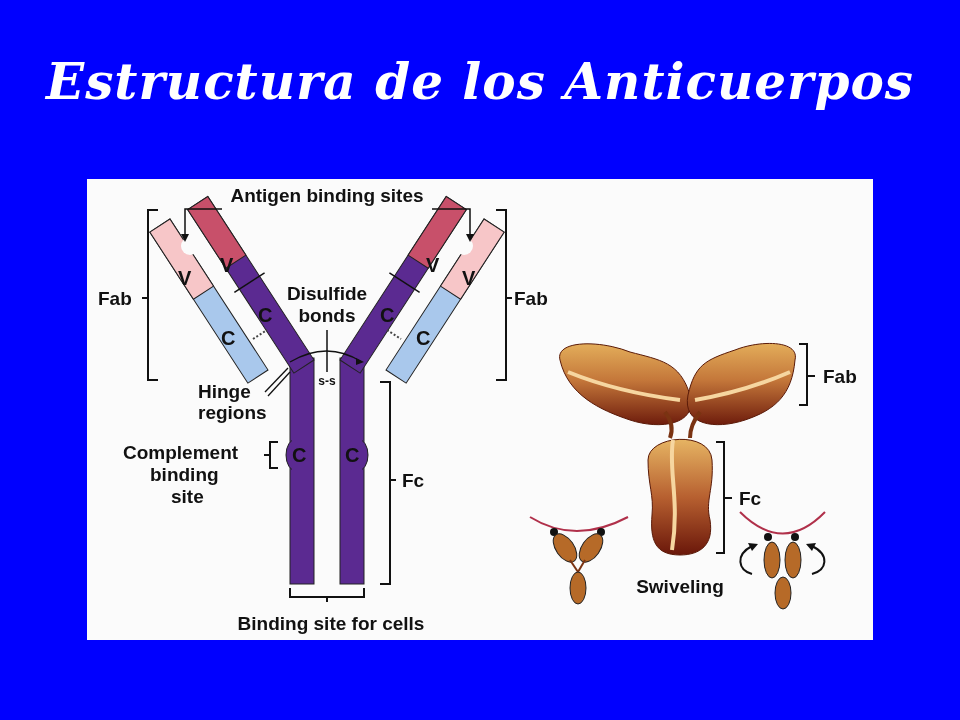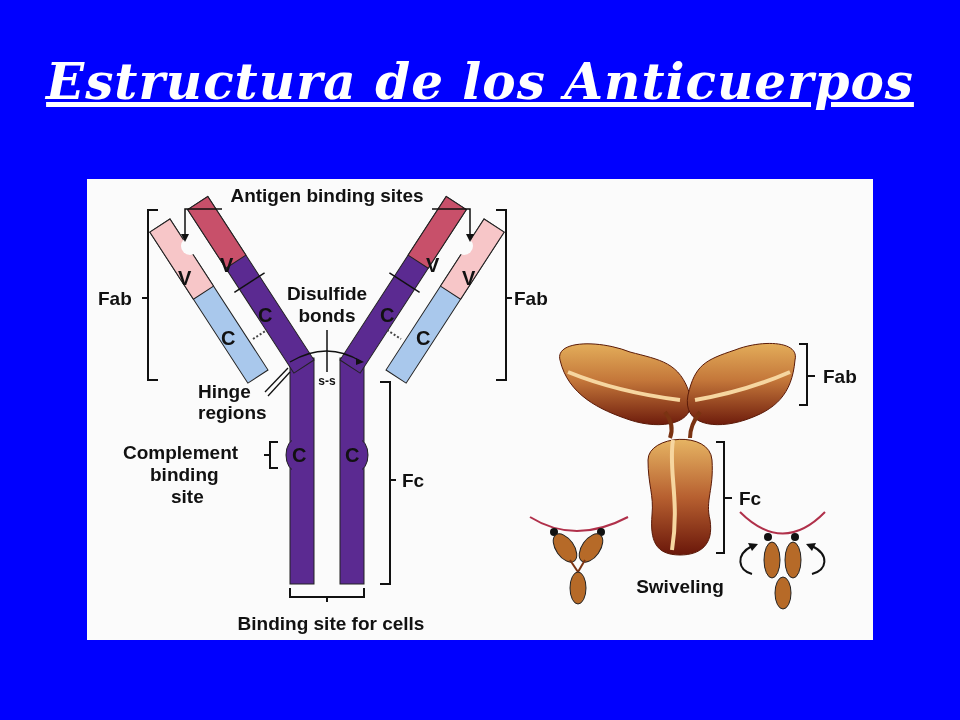--- a/index.html
+++ b/index.html
@@ -1,18 +1,18 @@
 <!DOCTYPE html>
 <html><head>
 <meta charset="utf-8">
 <style>
   html, body { margin: 0; padding: 0; }
   body { width: 960px; height: 720px; background: #0000ff; position: relative; overflow: hidden; font-family: "Liberation Sans", sans-serif; }
   .title { position: absolute; left: 0; top: 52px; width: 960px; text-align: center; color: #ffffff;
-           font-family: "DejaVu Serif", serif; font-style: italic; font-weight: bold; font-size: 50px; letter-spacing: 1px; text-decoration: underline; }
+           font-family: "DejaVu Serif", serif; font-style: italic; font-weight: bold; font-size: 50px; letter-spacing: 1px; }
   .panel { position: absolute; left: 87px; top: 179px; width: 786px; height: 461px; background: #fbfbfb; }
   svg { position: absolute; left: 0; top: 0; }
   .lbl { font-family: "Liberation Sans", sans-serif; font-weight: bold; fill: #111; }
 </style>
 </head>
 <body>
 
 <div class="title">Estructura de los Anticuerpos</div>
 
 <div class="panel"></div>

